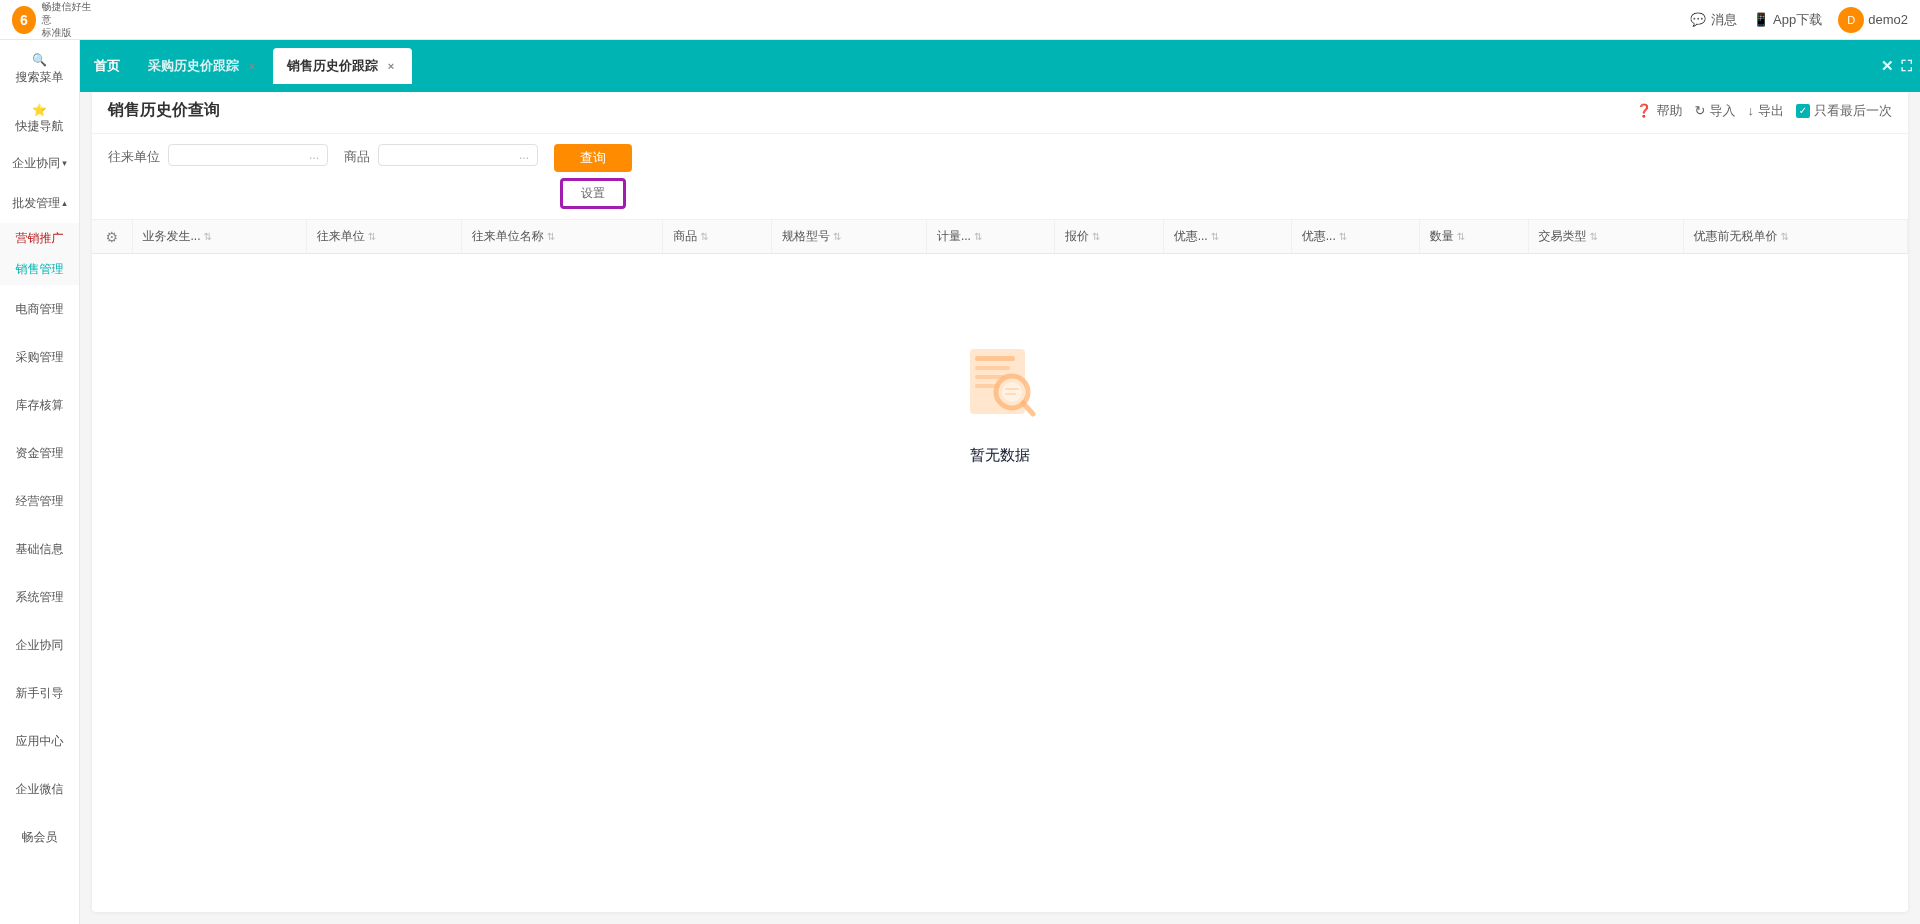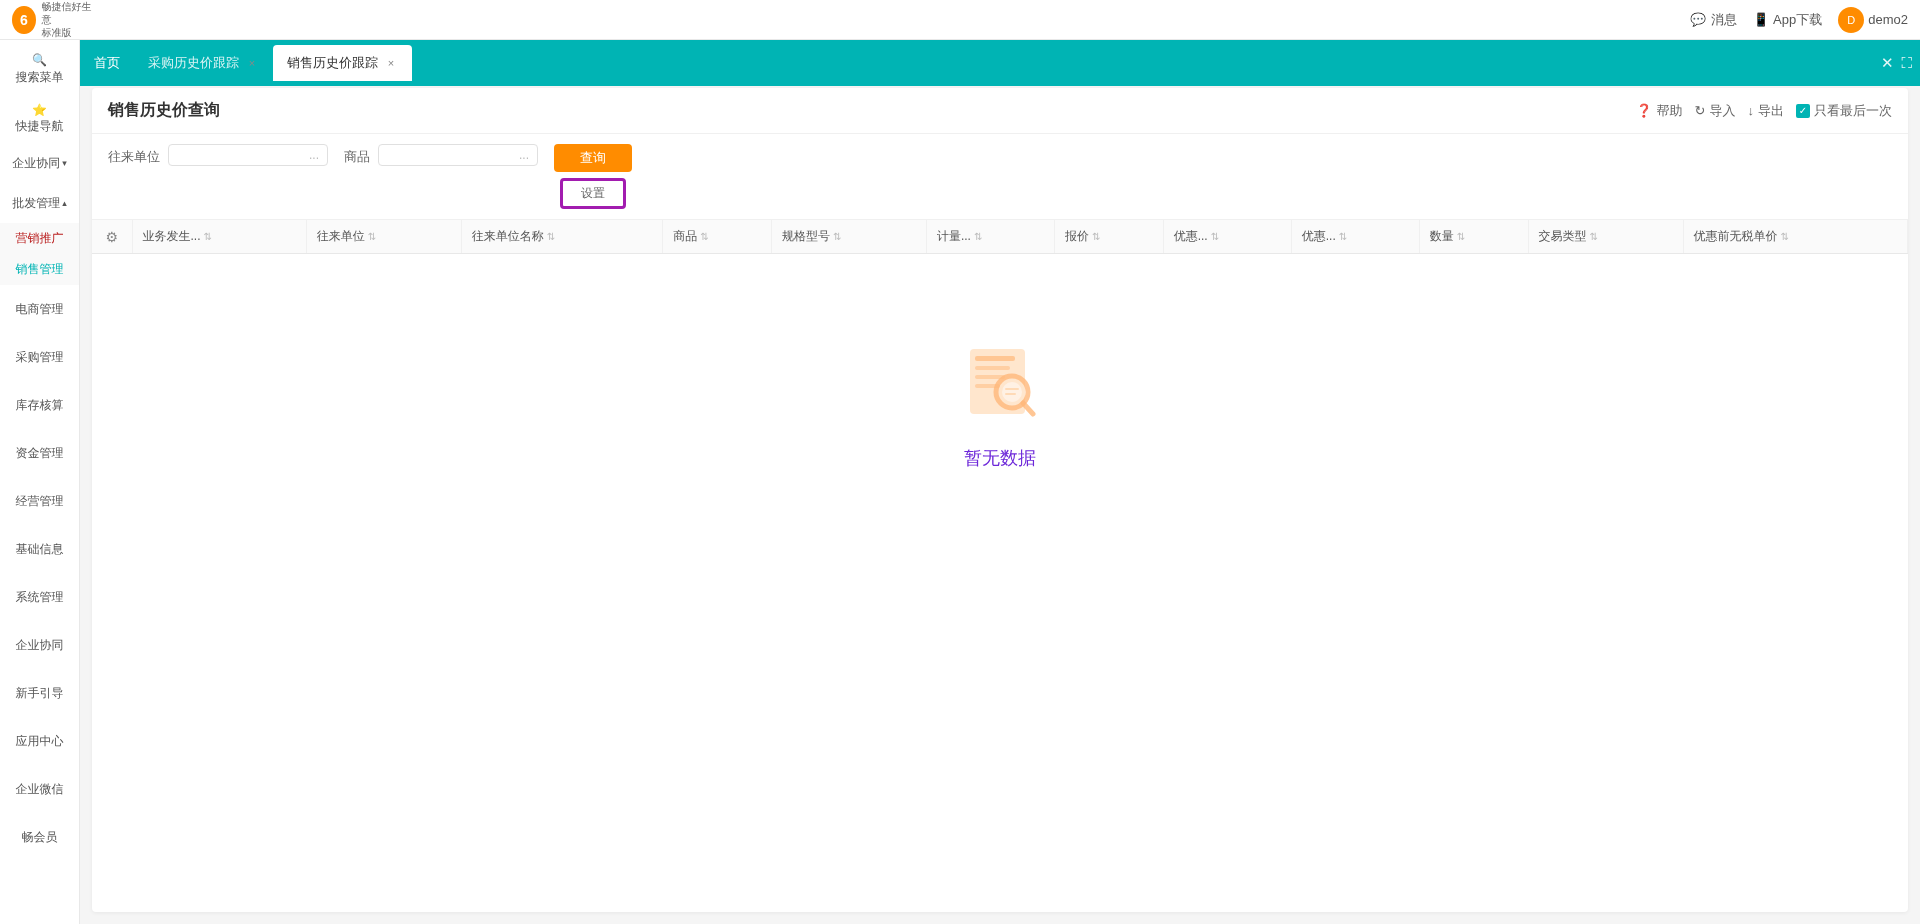--- a/index.html
+++ b/index.html
@@ -68,30 +68,31 @@
       background: #ff8c00;
       display: flex;
       align-items: center;
       justify-content: center;
       color: white;
       font-size: 11px;
     }
 
     
     .tabsbar {
-      height: 46px;
+      height: 52px;
       background: #00b4b4;
       display: flex;
       align-items: center;
       position: fixed;
       top: 40px;
       left: 80px;
       right: 0;
       z-index: 99;
       padding-right: 24px;
+      font-weight: bold;
     }
     .tab-item {
       height: 36px;
       display: flex;
       align-items: center;
       padding: 0 14px;
       font-size: 13px;
       color: rgba(255,255,255,0.85);
       cursor: pointer;
       position: relative;
@@ -395,22 +396,22 @@
       justify-content: center;
       padding: 80px 0 60px 0;
     }
     .empty-illustration {
       width: 100px;
       height: 100px;
       position: relative;
       margin-bottom: 12px;
     }
     .empty-text {
-      font-size: 18px;
-      color: #6d28d9;
+      font-size: 15px;
+      color: #0f172a;
       font-family: Liberation Serif, serif;
     }
     
     .empty-svg {
       width: 100px;
       height: 100px;
     }
   </style>
 </head>
 <body>

